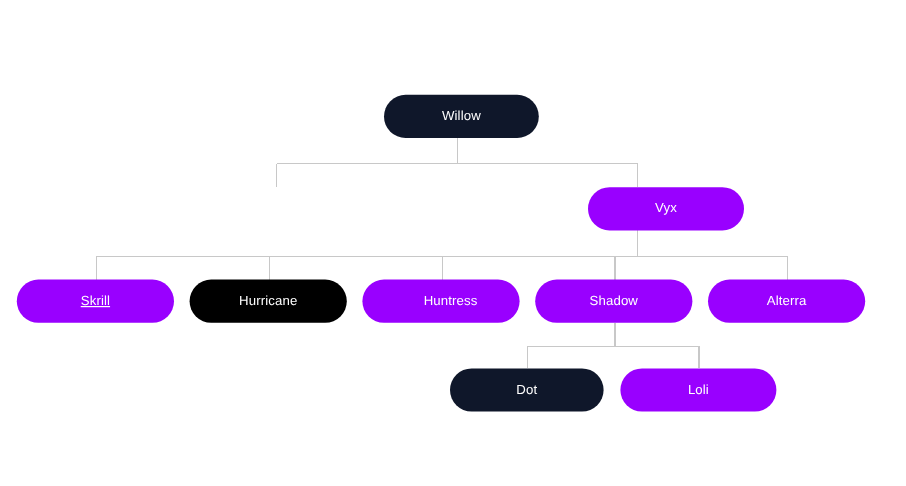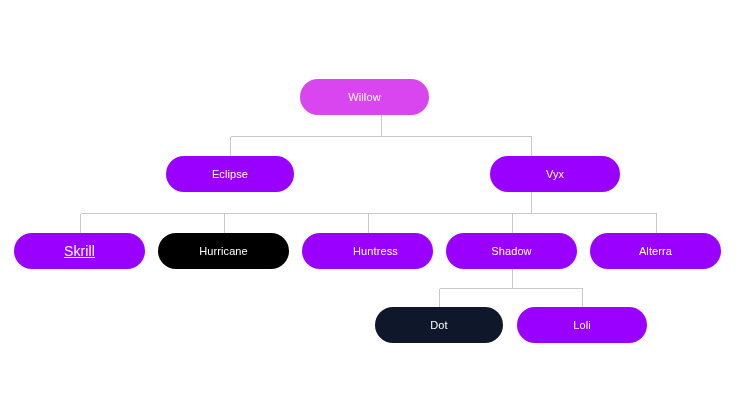--- a/index.html
+++ b/index.html
@@ -59,31 +59,28 @@
       <line x1="224.5" y1="213.5" x2="224.5" y2="233" stroke="#c8c8c8" stroke-width="1" shape-rendering="crispEdges"></line>
       <line x1="368.5" y1="213.5" x2="368.5" y2="233" stroke="#c8c8c8" stroke-width="1" shape-rendering="crispEdges"></line>
       <line x1="512.5" y1="213.5" x2="512.5" y2="233" stroke="#c8c8c8" stroke-width="1" shape-rendering="crispEdges"></line>
       <line x1="656.5" y1="213.5" x2="656.5" y2="233" stroke="#c8c8c8" stroke-width="1" shape-rendering="crispEdges"></line>
       <line x1="512.5" y1="269" x2="512.5" y2="288.5" stroke="#c8c8c8" stroke-width="1" shape-rendering="crispEdges"></line>
       <line x1="439.5" y1="288.5" x2="582.5" y2="288.5" stroke="#c8c8c8" stroke-width="1" shape-rendering="crispEdges"></line>
       <line x1="439.5" y1="288.5" x2="439.5" y2="307" stroke="#c8c8c8" stroke-width="1" shape-rendering="crispEdges"></line>
       <line x1="582.5" y1="288.5" x2="582.5" y2="307" stroke="#c8c8c8" stroke-width="1" shape-rendering="crispEdges"></line>
     </svg>
 
-  <div class="node" style="left: 300px; top: 79px; width: 129px; height: 36px; border-radius: 18px; background: #d946ef;">
+  <div class="node" style="left: 320px; top: 79px; width: 129px; height: 36px; border-radius: 18px; background: #0f172a;">
     <span class="node-label" style="color: rgb(255, 255, 255); font-size: 11px;">Willow</span>
-  </div>
-  <div class="node" style="left: 166px; top: 156px; width: 128px; height: 36px; border-radius: 18px; background: rgb(153, 0, 255);">
-    <span class="node-label" style="color: rgb(255, 255, 255); font-size: 11px;">Eclipse</span>
   </div>
   <div class="node" style="left: 490px; top: 156px; width: 130px; height: 36px; border-radius: 18px; background: rgb(153, 0, 255);">
     <span class="node-label" style="color: rgb(255, 255, 255); font-size: 11px;">Vyx</span>
   </div>
   <div class="node" style="left: 14px; top: 233px; width: 131px; height: 36px; border-radius: 18px; background: rgb(153, 0, 255);">
-    <span class="node-label" style="color: rgb(255, 255, 255); font-size: 14px; text-decoration: underline;">Skrill</span>
+    <span class="node-label" style="color: rgb(255, 255, 255); font-size: 11px; text-decoration: underline;">Skrill</span>
   </div>
   <div class="node" style="left: 158px; top: 233px; width: 131px; height: 36px; border-radius: 18px; background: #000000;">
     <span class="node-label" style="color: rgb(255, 255, 255); font-size: 11px;">Hurricane</span>
   </div>
   <div class="node" style="left: 302px; top: 233px; width: 131px; height: 36px; border-radius: 18px; background: rgb(153, 0, 255);">
     <span class="node-label" style="color: rgb(255, 255, 255); font-size: 11px; padding-left: 16px;">Huntress</span>
   </div>
   <div class="node" style="left: 590px; top: 233px; width: 131px; height: 36px; border-radius: 18px; background: rgb(153, 0, 255);">
     <span class="node-label" style="color: rgb(255, 255, 255); font-size: 11px;">Alterra</span>
   </div>

